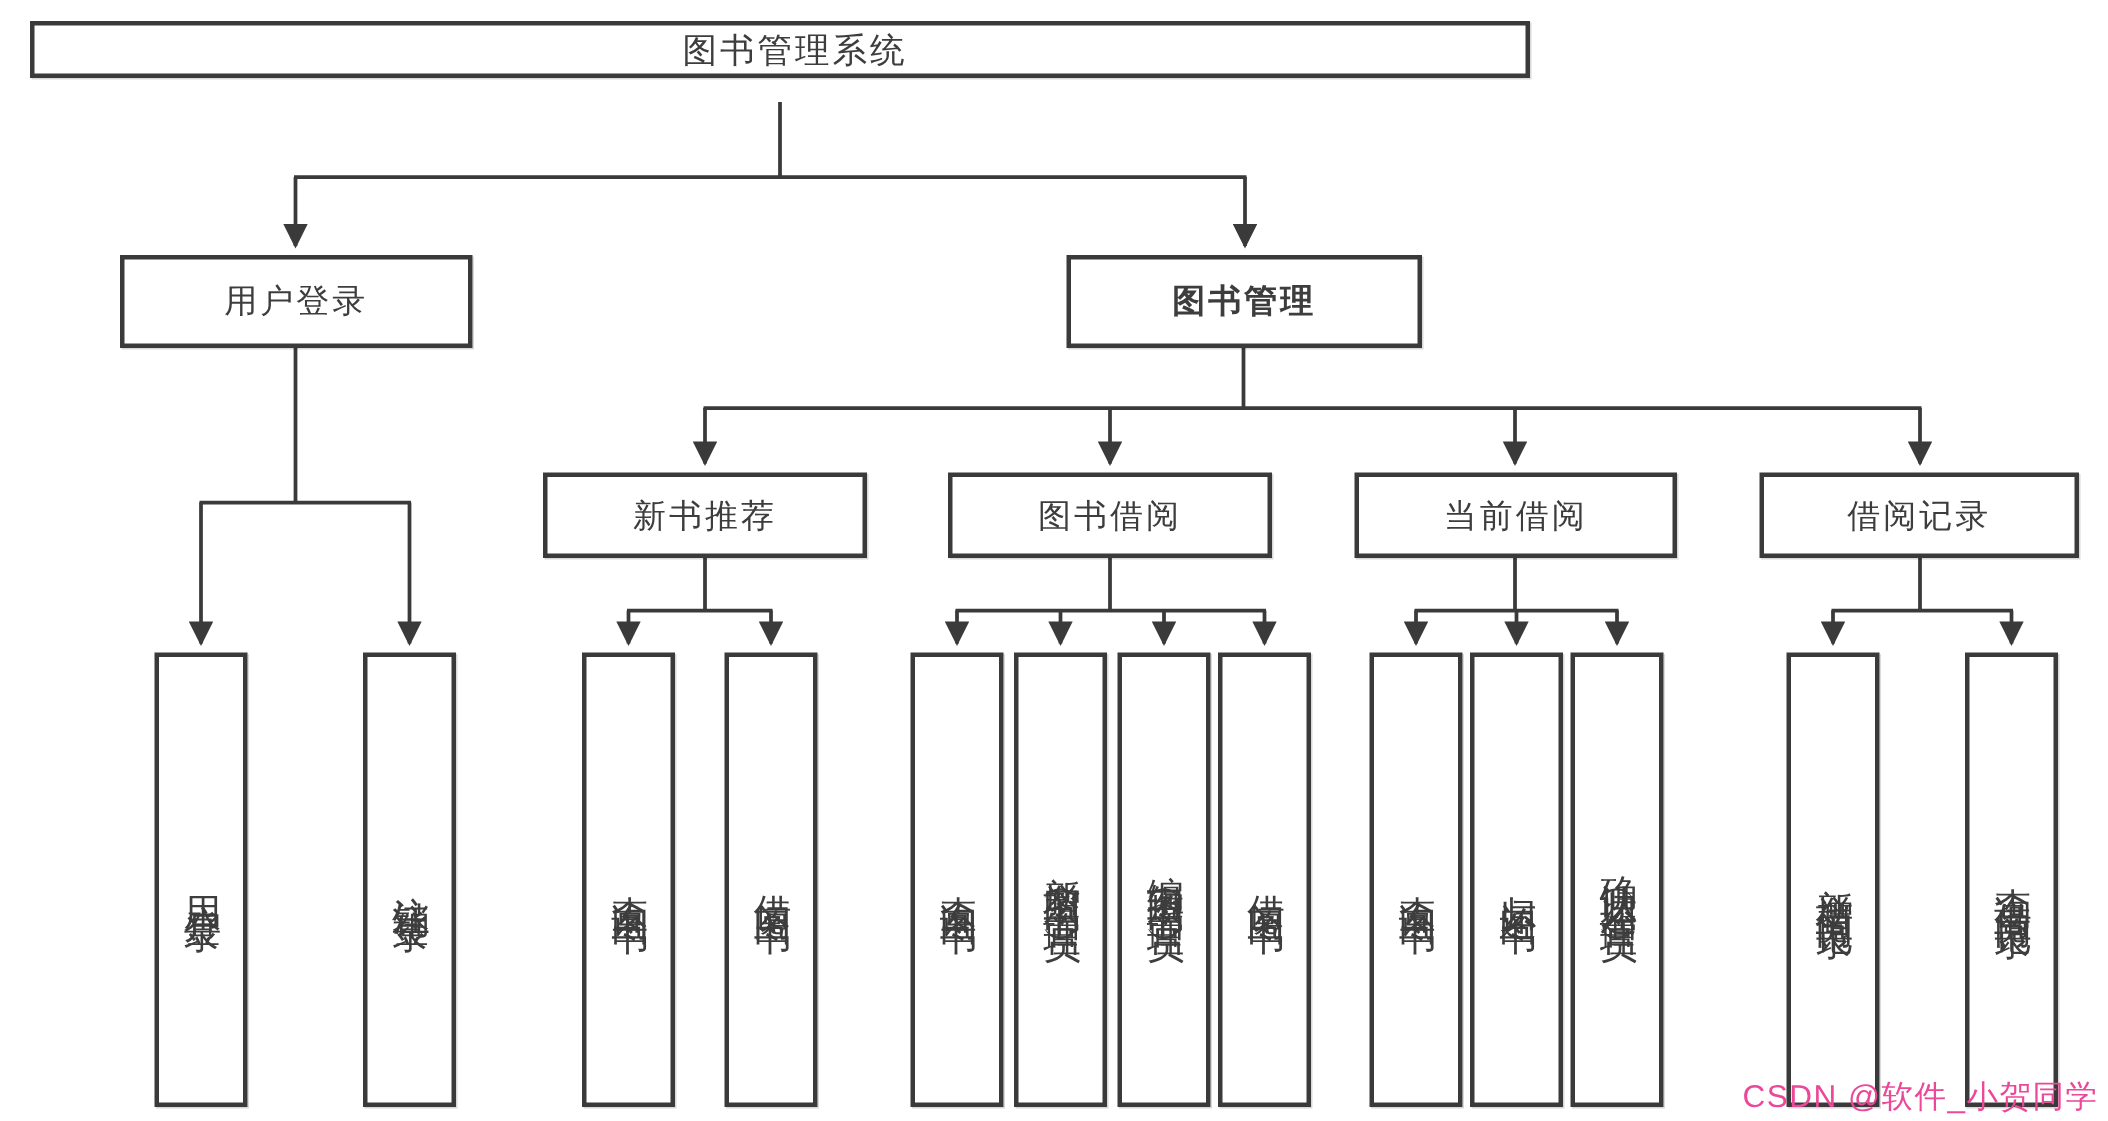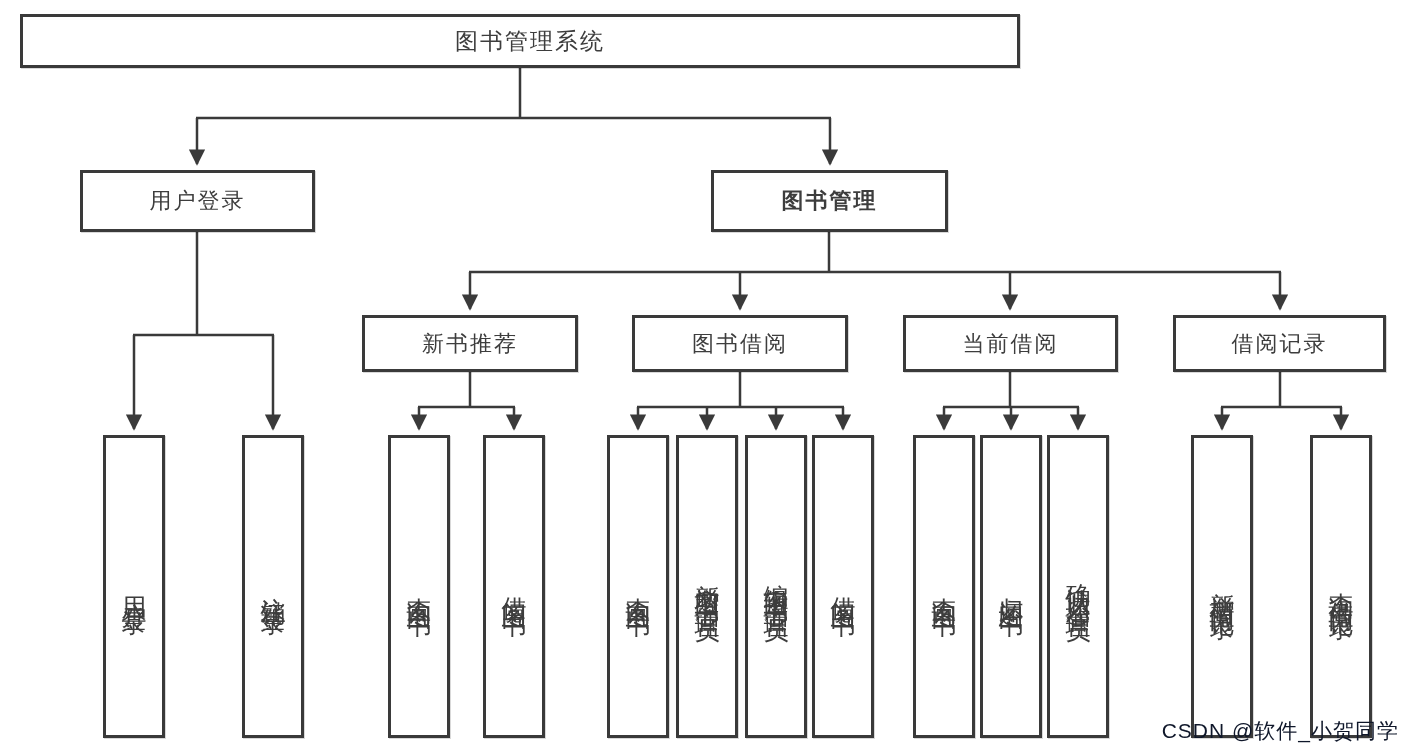--- a/index.html
+++ b/index.html
@@ -39,21 +39,21 @@
     font-size:25px;
     letter-spacing:5px;
     color:#3d3d3d;
     line-height:1;
   }
   .root{font-size:23px;}
   #watermark{
     position:absolute;
     right:6px;bottom:2px;
     font-size:21px;
-    color:#0f172a;
+    color:#ec4899;
     letter-spacing:1px;
     z-index:5;
   }
 </style>
 </head>
 <body>
 
 <div id="stage">
 
   <svg id="wires" viewBox="0 0 1405 747" xmlns="http://www.w3.org/2000/svg">
@@ -92,21 +92,21 @@
       <line x1="944" y1="407" x2="944" y2="429" marker-end="url(#ah)"></line>
       <line x1="1011" y1="407" x2="1011" y2="429" marker-end="url(#ah)"></line>
       <line x1="1078" y1="407" x2="1078" y2="429" marker-end="url(#ah)"></line>
 
       <path d="M1280 372 V407 M1221 407 H1342"></path>
       <line x1="1222" y1="407" x2="1222" y2="429" marker-end="url(#ah)"></line>
       <line x1="1341" y1="407" x2="1341" y2="429" marker-end="url(#ah)"></line>
     </g>
   </svg>
 
-  <div class="node root" style="left:20px;top:14px;width:1000px;height:54px;padding-left:20px;">图书管理系统</div>
+  <div class="node root" style="left:20px;top:14px;width:1000px;height:38px;padding-left:20px;">图书管理系统</div>
 
   <div class="node" style="left:80px;top:170px;width:235px;height:62px;">用户登录</div>
   <div class="node" style="left:711px;top:170px;width:237px;height:62px;font-weight:bold;">图书管理</div>
 
   <div class="node" style="left:362px;top:315px;width:216px;height:57px;">新书推荐</div>
   <div class="node" style="left:632px;top:315px;width:216px;height:57px;">图书借阅</div>
   <div class="node" style="left:1173px;top:315px;width:213px;height:57px;">借阅记录</div>
   <div class="node" style="left:903px;top:315px;width:215px;height:57px;">当前借阅</div>
 
   <div class="leaf" style="left:103px;">

